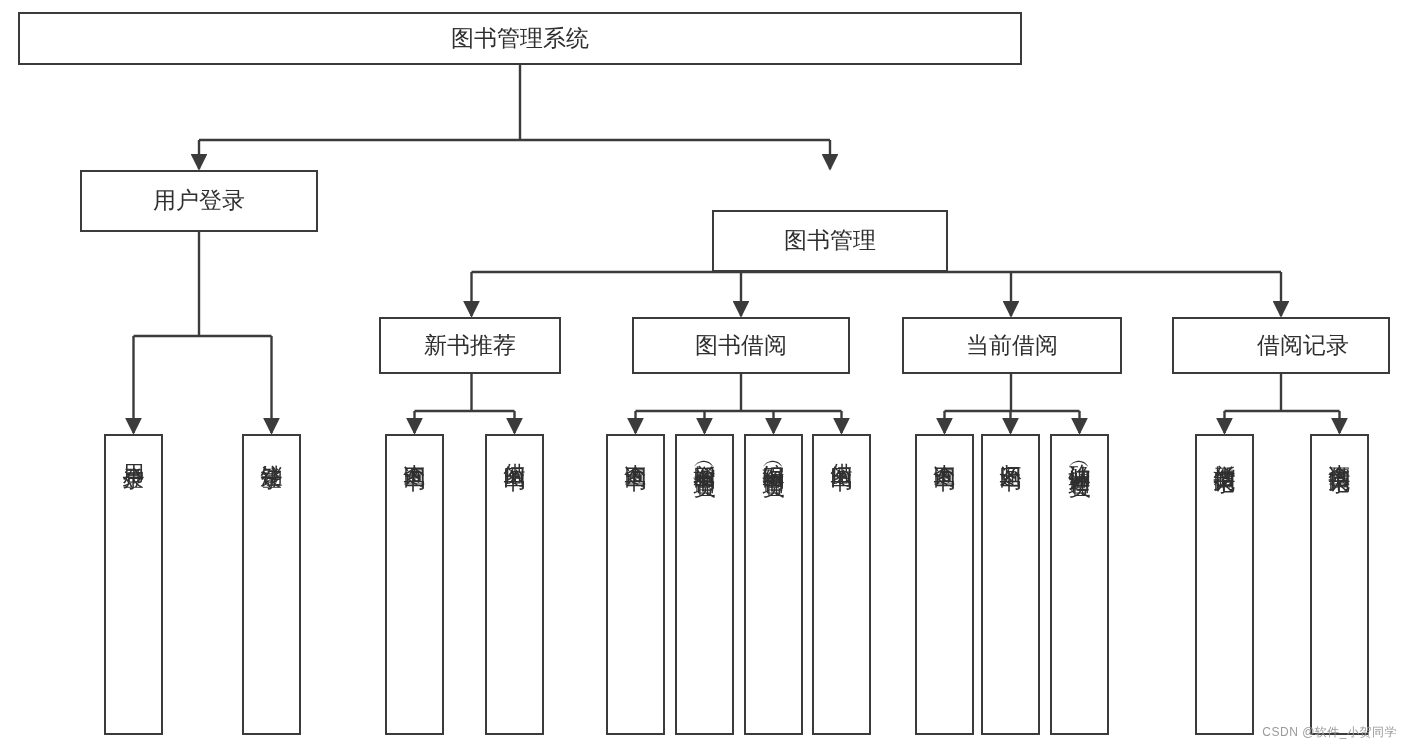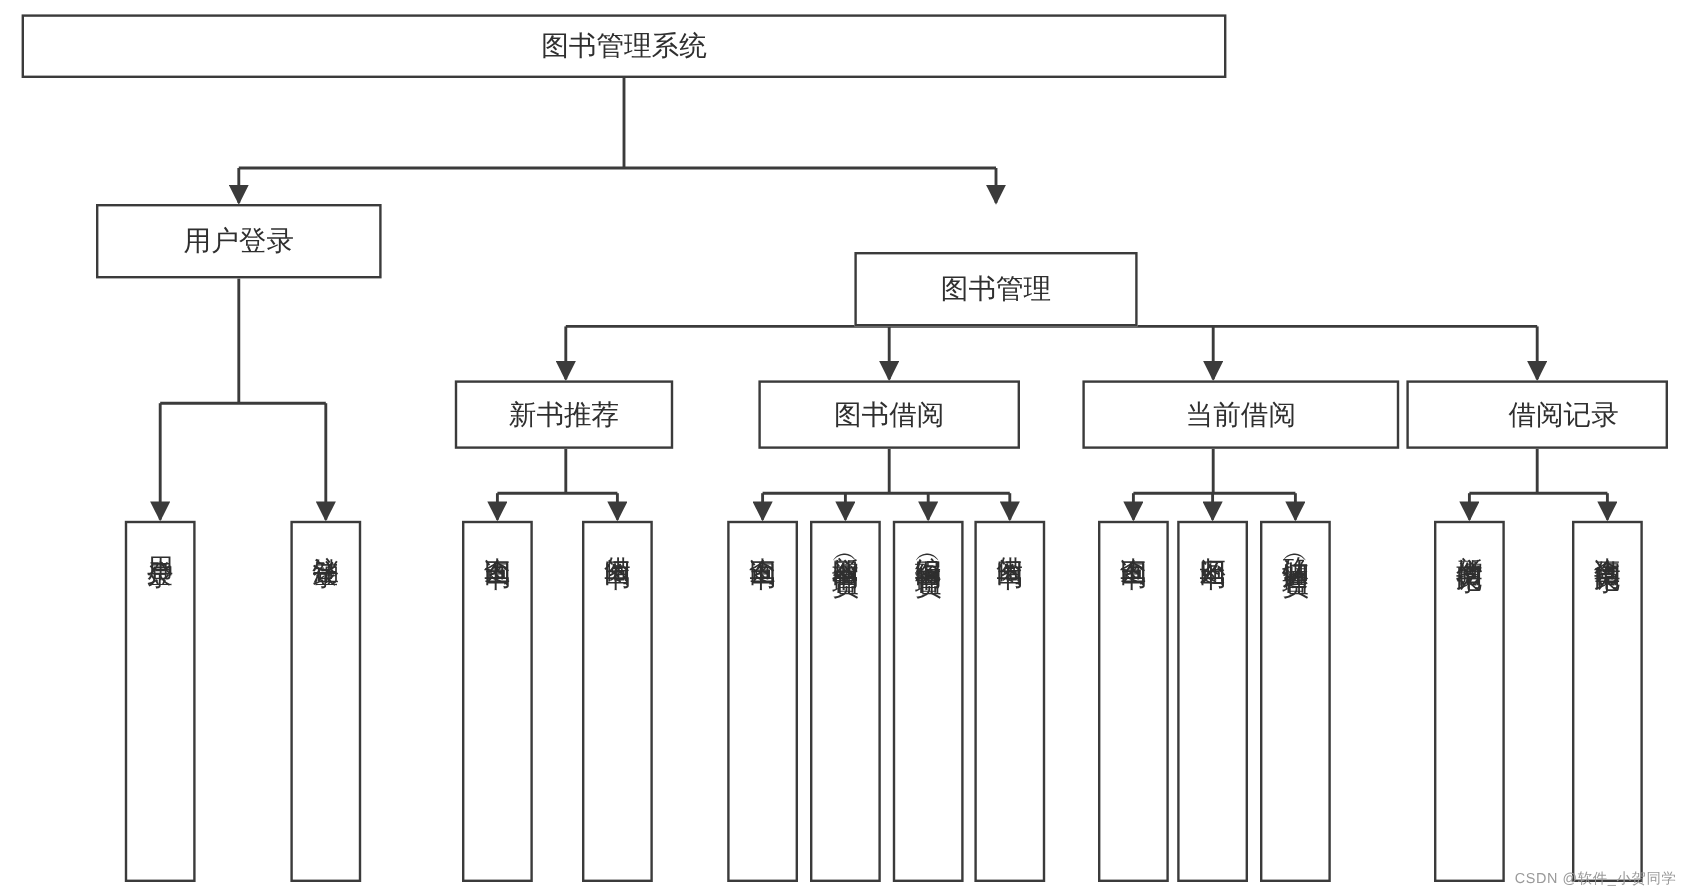--- a/index.html
+++ b/index.html
@@ -124,21 +124,21 @@
       </div>
       <div class="node horiz" style="left: 712px; top: 170px; width: 236px; height: 62px; margin-top: 40px;">
         <span class="label">图书管理</span>
       </div>
       <div class="node horiz" style="left: 349px; top: 317px; width: 182px; height: 57px; margin-left: 30px;">
         <span class="label">新书推荐</span>
       </div>
       <div class="node horiz" style="left: 632px; top: 317px; width: 218px; height: 57px;">
         <span class="label">图书借阅</span>
       </div>
-      <div class="node horiz" style="left: 902px; top: 317px; width: 264px; height: 57px;">
+      <div class="node horiz" style="left: 902px; top: 317px; width: 220px; height: 57px;">
         <span class="label">当前借阅</span>
       </div>
       <div class="node horiz" style="left: 1172px; top: 317px; width: 218px; height: 57px; padding-left: 44px;">
         <span class="label">借阅记录</span>
       </div>
       <div class="node vert" style="left: 104px; top: 434px; width: 59px; height: 301px;">
         <span class="label">用户登录</span>
       </div>
       <div class="node vert" style="left: 242px; top: 434px; width: 59px; height: 301px;">
         <span class="label">注销登录</span>

